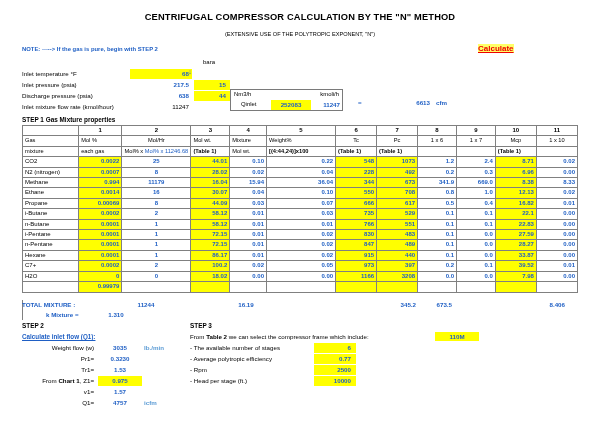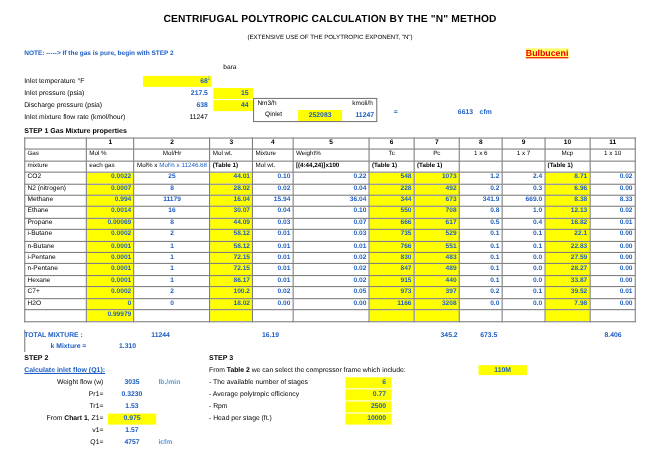--- a/index.html
+++ b/index.html
@@ -194,24 +194,24 @@
   .s3row .lb { position: absolute; left: 0; top: 0; white-space: nowrap; }
   .s3row .vl {
     position: absolute; left: 124px; top: -1px; width: 42px; height: 10px;
     text-align: right; padding-right: 5px; box-sizing: border-box;
     font-weight: bold; color: #1f5fc4; line-height: 10px;
   }
 </style>
 </head>
 <body>
 
-<div id="title">CENTRIFUGAL POLYTROPIC CALCULATION BY THE "N" METHOD</div>
+<div id="title">CENTRIFUGAL COMPRESSOR CALCULATION BY THE "N" METHOD</div>
 <div id="subtitle">(EXTENSIVE USE OF THE POLYTROPIC EXPONENT, "N")</div>
 <div id="note">NOTE: -----&gt; If the gas is pure, begin with STEP 2</div>
-<div id="brand">Bulbuceni</div>
+<div id="brand">Calculate</div>
 
 <div id="bara-lbl">bara</div>
 
 <div class="inrow" style="top:70px;">
   <span class="lbl">Inlet temperature °F</span>
   <span class="v1 yel">68</span>
 </div>
 <div class="arrowcell">↓</div>
 
 <div class="inrow" style="top:81px;">

